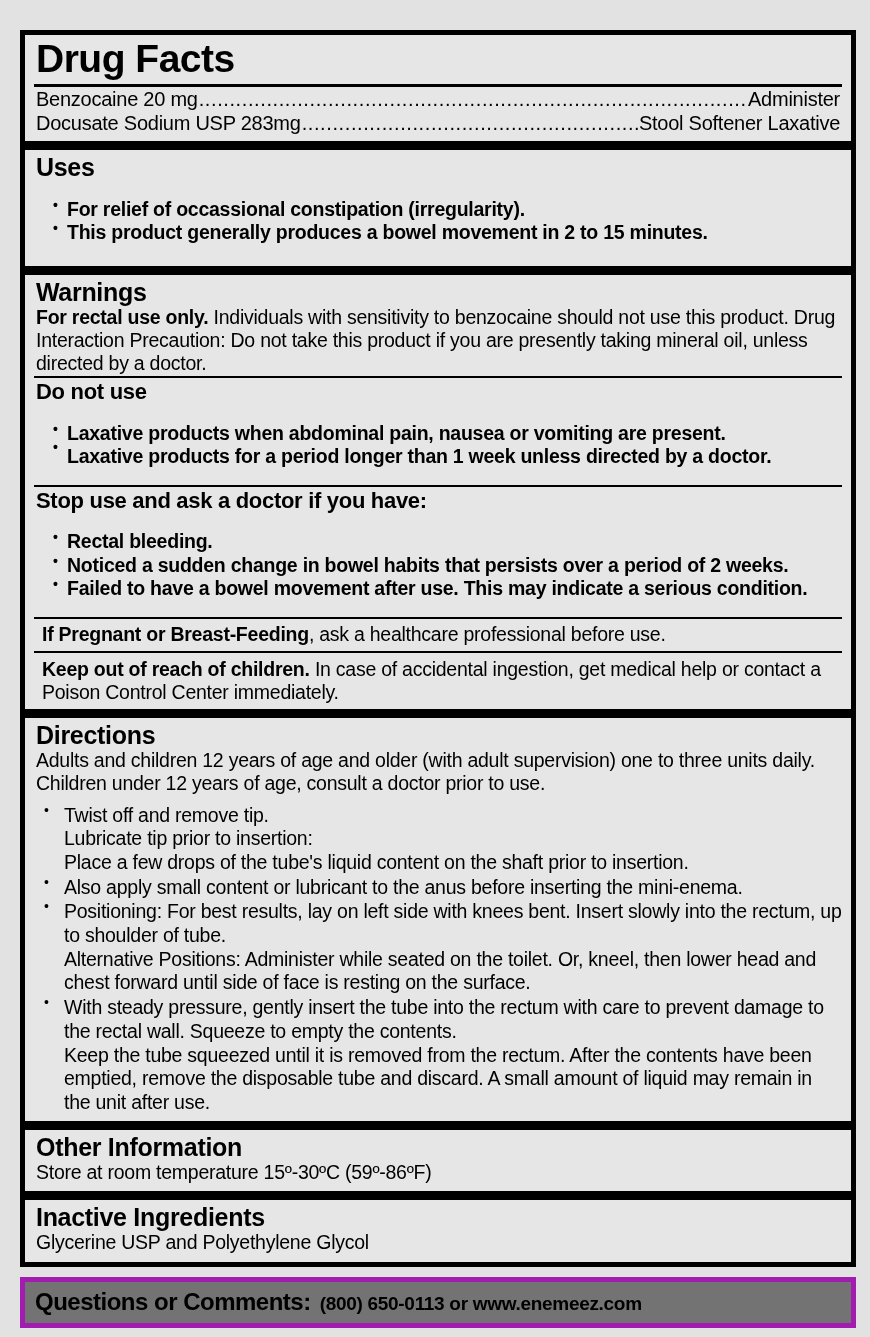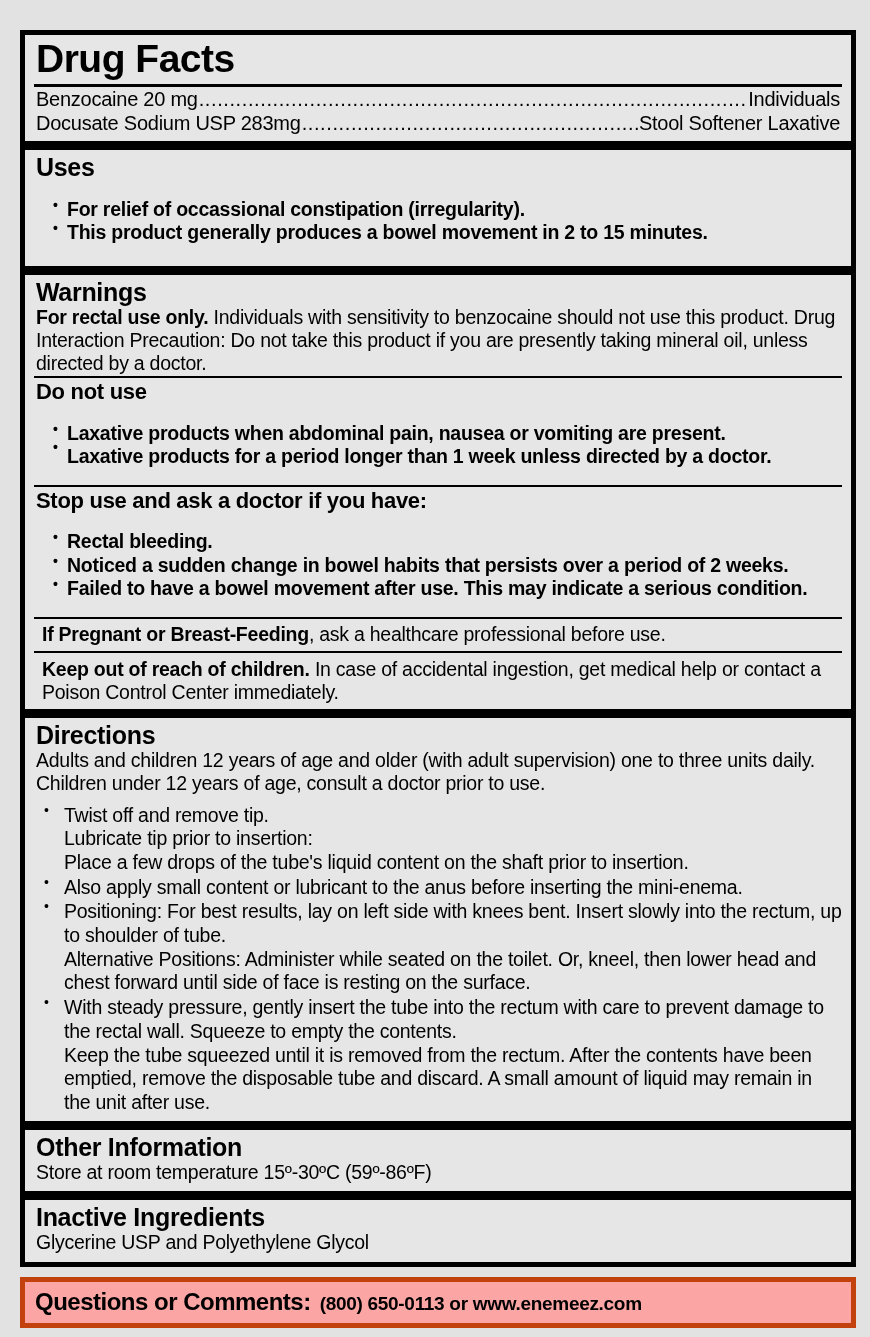--- a/index.html
+++ b/index.html
@@ -167,22 +167,22 @@
   
   .ind-block {
     font-size: 19.5px;
     line-height: 1.18;
     letter-spacing: -0.25px;
     margin-left: 8px;
   }
 
   
   .q-box {
-    border: 5px solid #c2410c;
-    background: #fca5a5;
+    border: 5px solid #a21caf;
+    background: #737373;
     padding: 6px 10px 7px 10px;
     margin-top: 10px;
     display: flex;
     align-items: baseline;
     box-sizing: border-box;
   }
   .q-label {
     font-size: 24px;
     font-weight: bold;
     letter-spacing: -0.5px;
@@ -219,21 +219,21 @@
   <div class="facts-box">
 
     <div class="sec">
       <div class="title">Drug Facts</div>
       <div class="hr-title"></div>
 
 
       <div class="ai-line">
         <span class="ai-name">Benzocaine 20 mg</span>
         <span class="ai-dots">.......................................................................................................................................</span>
-        <span class="ai-purpose">Individuals</span>
+        <span class="ai-purpose">Administer</span>
       </div>
 
       <div class="ai-line">
         <span class="ai-name">Docusate Sodium USP 283mg</span>
         <span class="ai-dots">.......................................................................................................................................</span>
         <span class="ai-purpose">Stool Softener Laxative</span>
       </div>
     </div>
 
     <div class="band"></div>

